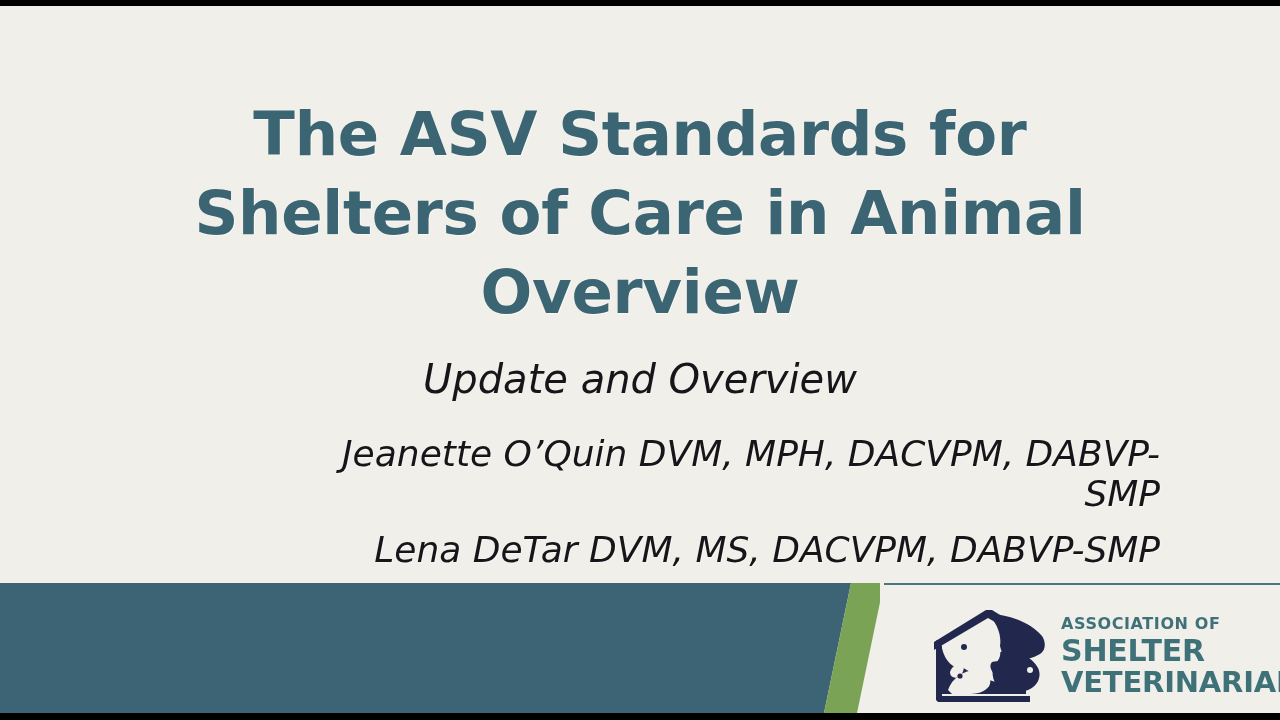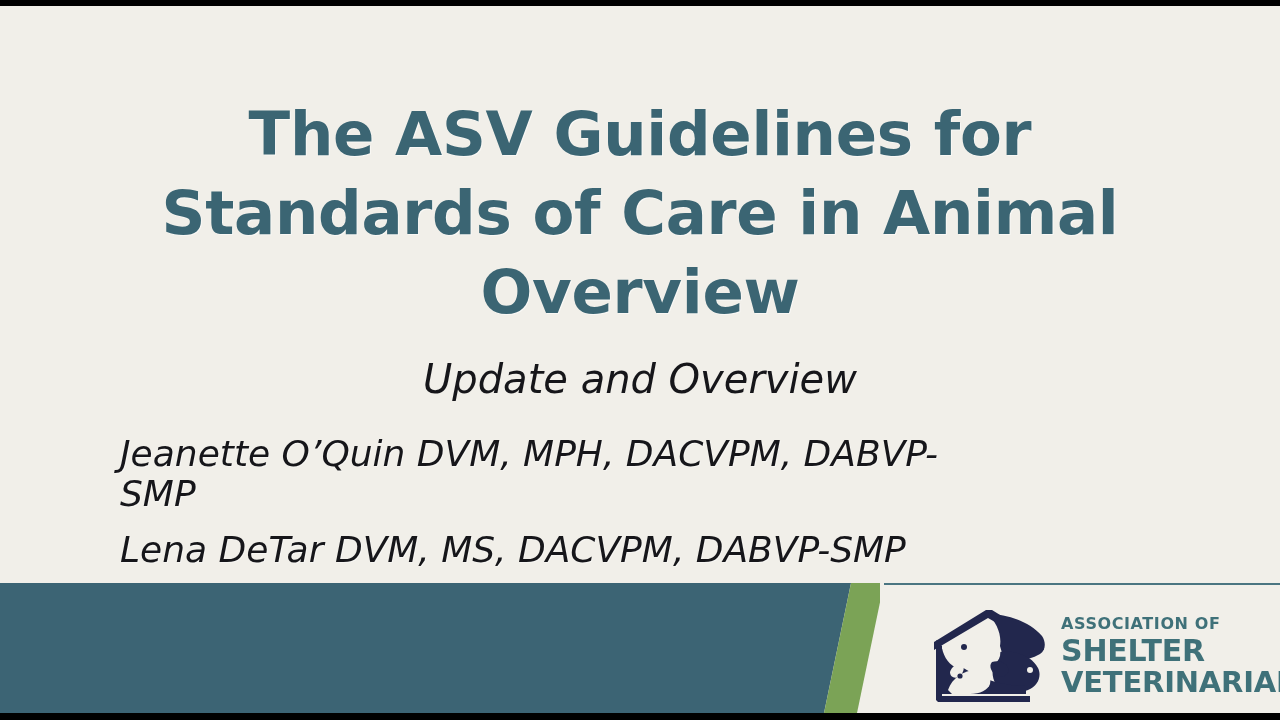--- a/index.html
+++ b/index.html
@@ -80,21 +80,21 @@
     font-style: italic;
     font-weight: 400;
     color: #16161a;
   }
 
   .author-block {
     position: absolute;
     left: 120px;
     top: 428px;
     width: 1040px;
-    text-align: left;
+    text-align: right;
   }
   .author-line {
     margin: 0;
     font-family: "DejaVu Sans", sans-serif;
     font-size: 36px;
     line-height: 40px;
     font-style: italic;
     font-weight: 400;
     color: #16161a;
     text-shadow: 1px 1px 0 rgba(255,255,255,0.4);
@@ -189,21 +189,21 @@
 </head>
 <body>
 
 <div id="slide-root">
 
   <div class="letterbox-top"></div>
 
   <div class="slide-canvas">
 
     <div class="title-block">
-      <h1 class="slide-title"><span>The ASV Guidelines for</span><br><span>Standards of Care in Animal</span><br><span>Overview</span></h1>
+      <h1 class="slide-title"><span>The ASV Standards for</span><br><span>Shelters of Care in Animal</span><br><span>Overview</span></h1>
     </div>
 
     <p class="slide-subtitle">Update and Overview</p>
 
     <div class="author-block">
       <p class="author-line"><span>Jeanette O’Quin DVM, MPH, DACVPM, DABVP-</span><br><span>SMP</span></p>
       <p class="author-line">Lena DeTar DVM, MS, DACVPM, DABVP-SMP</p>
     </div>
 
     <div class="footer-bar">

